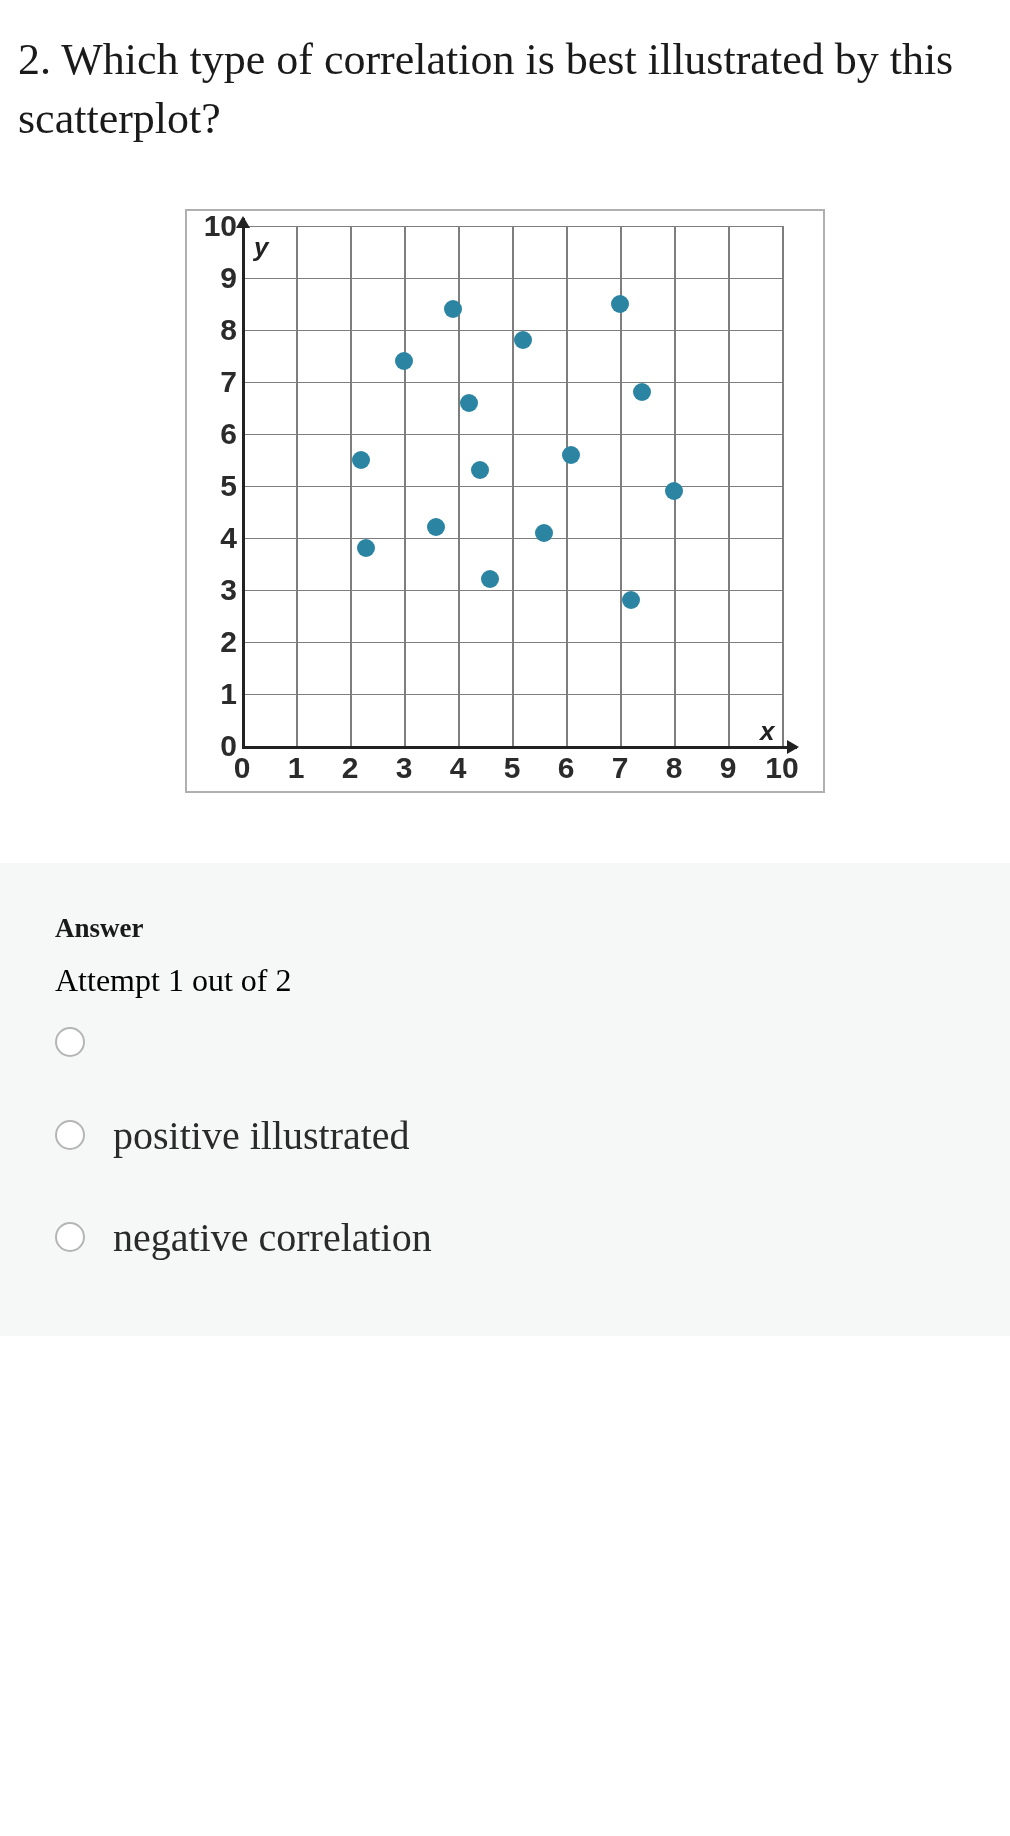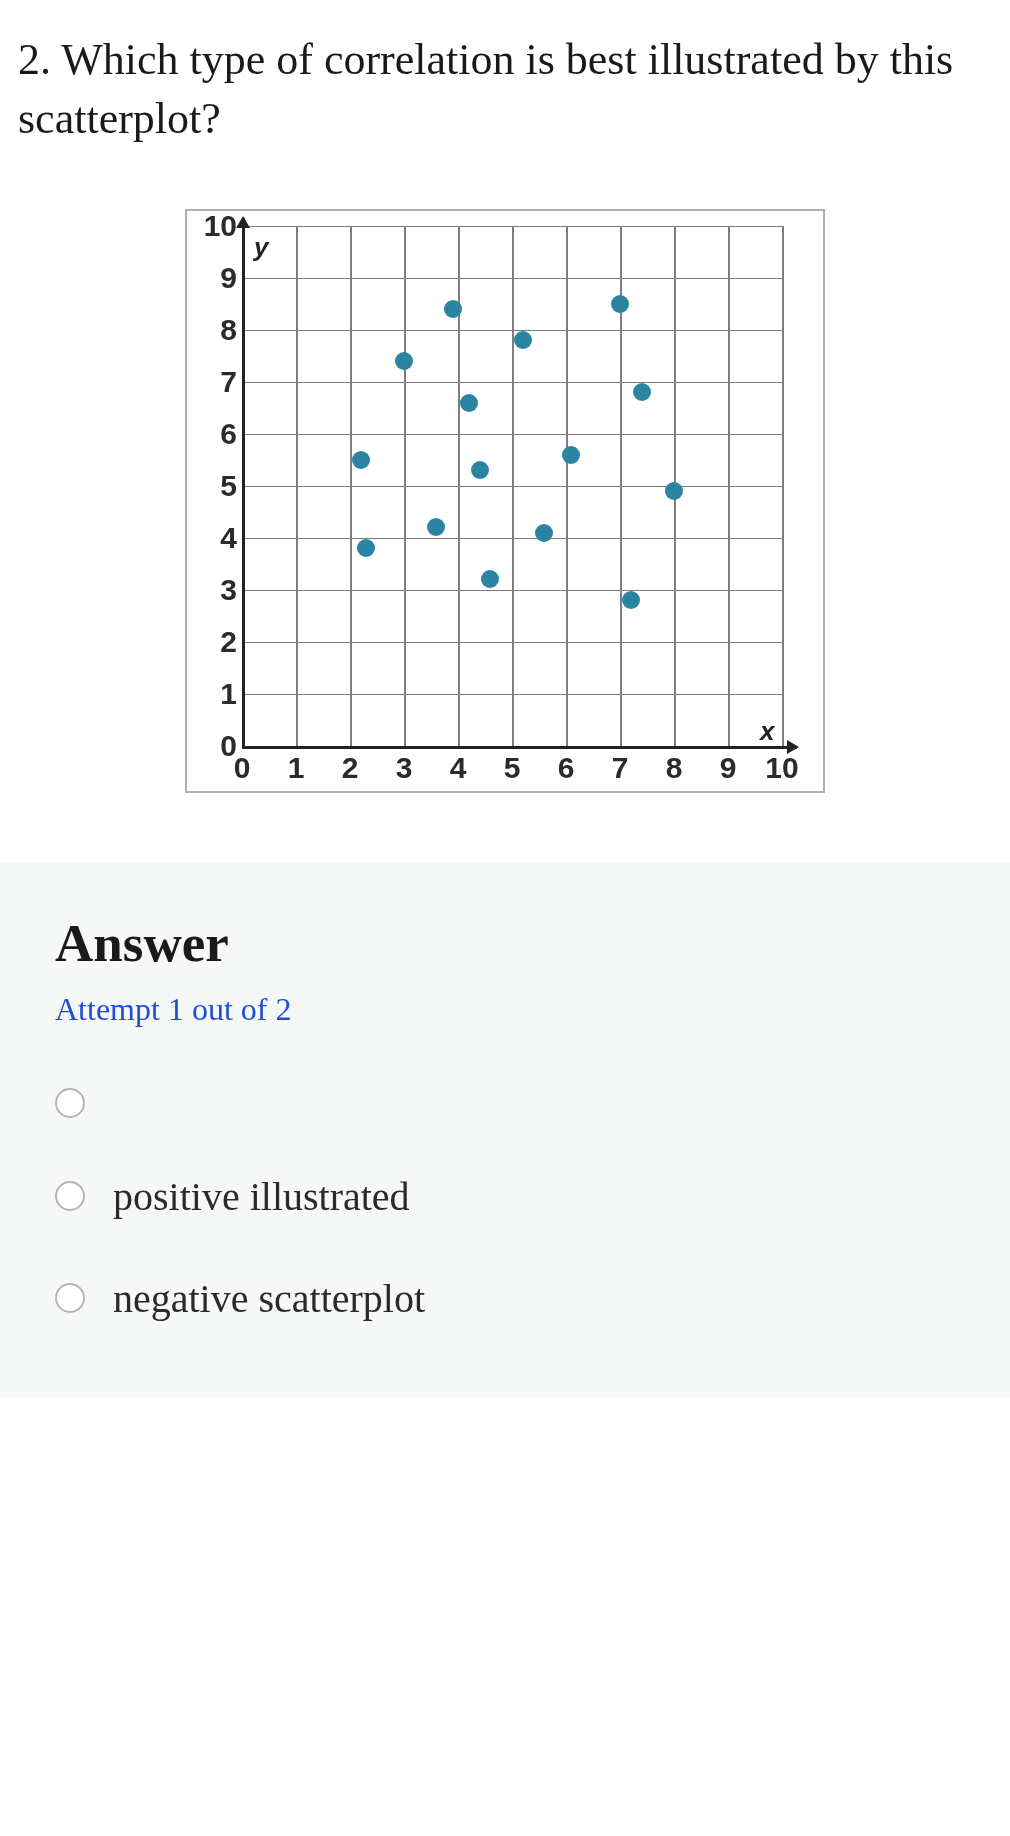--- a/index.html
+++ b/index.html
@@ -139,29 +139,29 @@
     border-radius: 50%;
     background: #2c84a3;
     transform: translate(-50%, -50%);
   }
   .answer-block {
     background: #f6f7f7;
     margin-top: 70px;
     padding: 50px 55px 20px 55px;
   }
   .answer-title {
-    font-size: 53px;
+    font-size: 27px;
     font-weight: bold;
     color: #1a1a1a;
     margin-bottom: 18px;
   }
   .attempt {
     font-size: 32px;
-    color: #1d4ed8;
-    margin-bottom: 60px;
+    color: #000000;
+    margin-bottom: 28px;
   }
   .option {
     display: flex;
     align-items: center;
     gap: 28px;
     margin-bottom: 55px;
     cursor: pointer;
   }
   .radio {
     width: 30px;
@@ -260,16 +260,16 @@
   <div id="options">
       <div class="option">
         <div class="radio"></div>
       </div>
       <div class="option">
         <div class="radio"></div>
         <div class="option-label">positive illustrated</div>
       </div>
       <div class="option">
         <div class="radio"></div>
-        <div class="option-label">negative scatterplot</div>
+        <div class="option-label">negative correlation</div>
       </div>
     </div>
 </div>
 
 </body></html>

